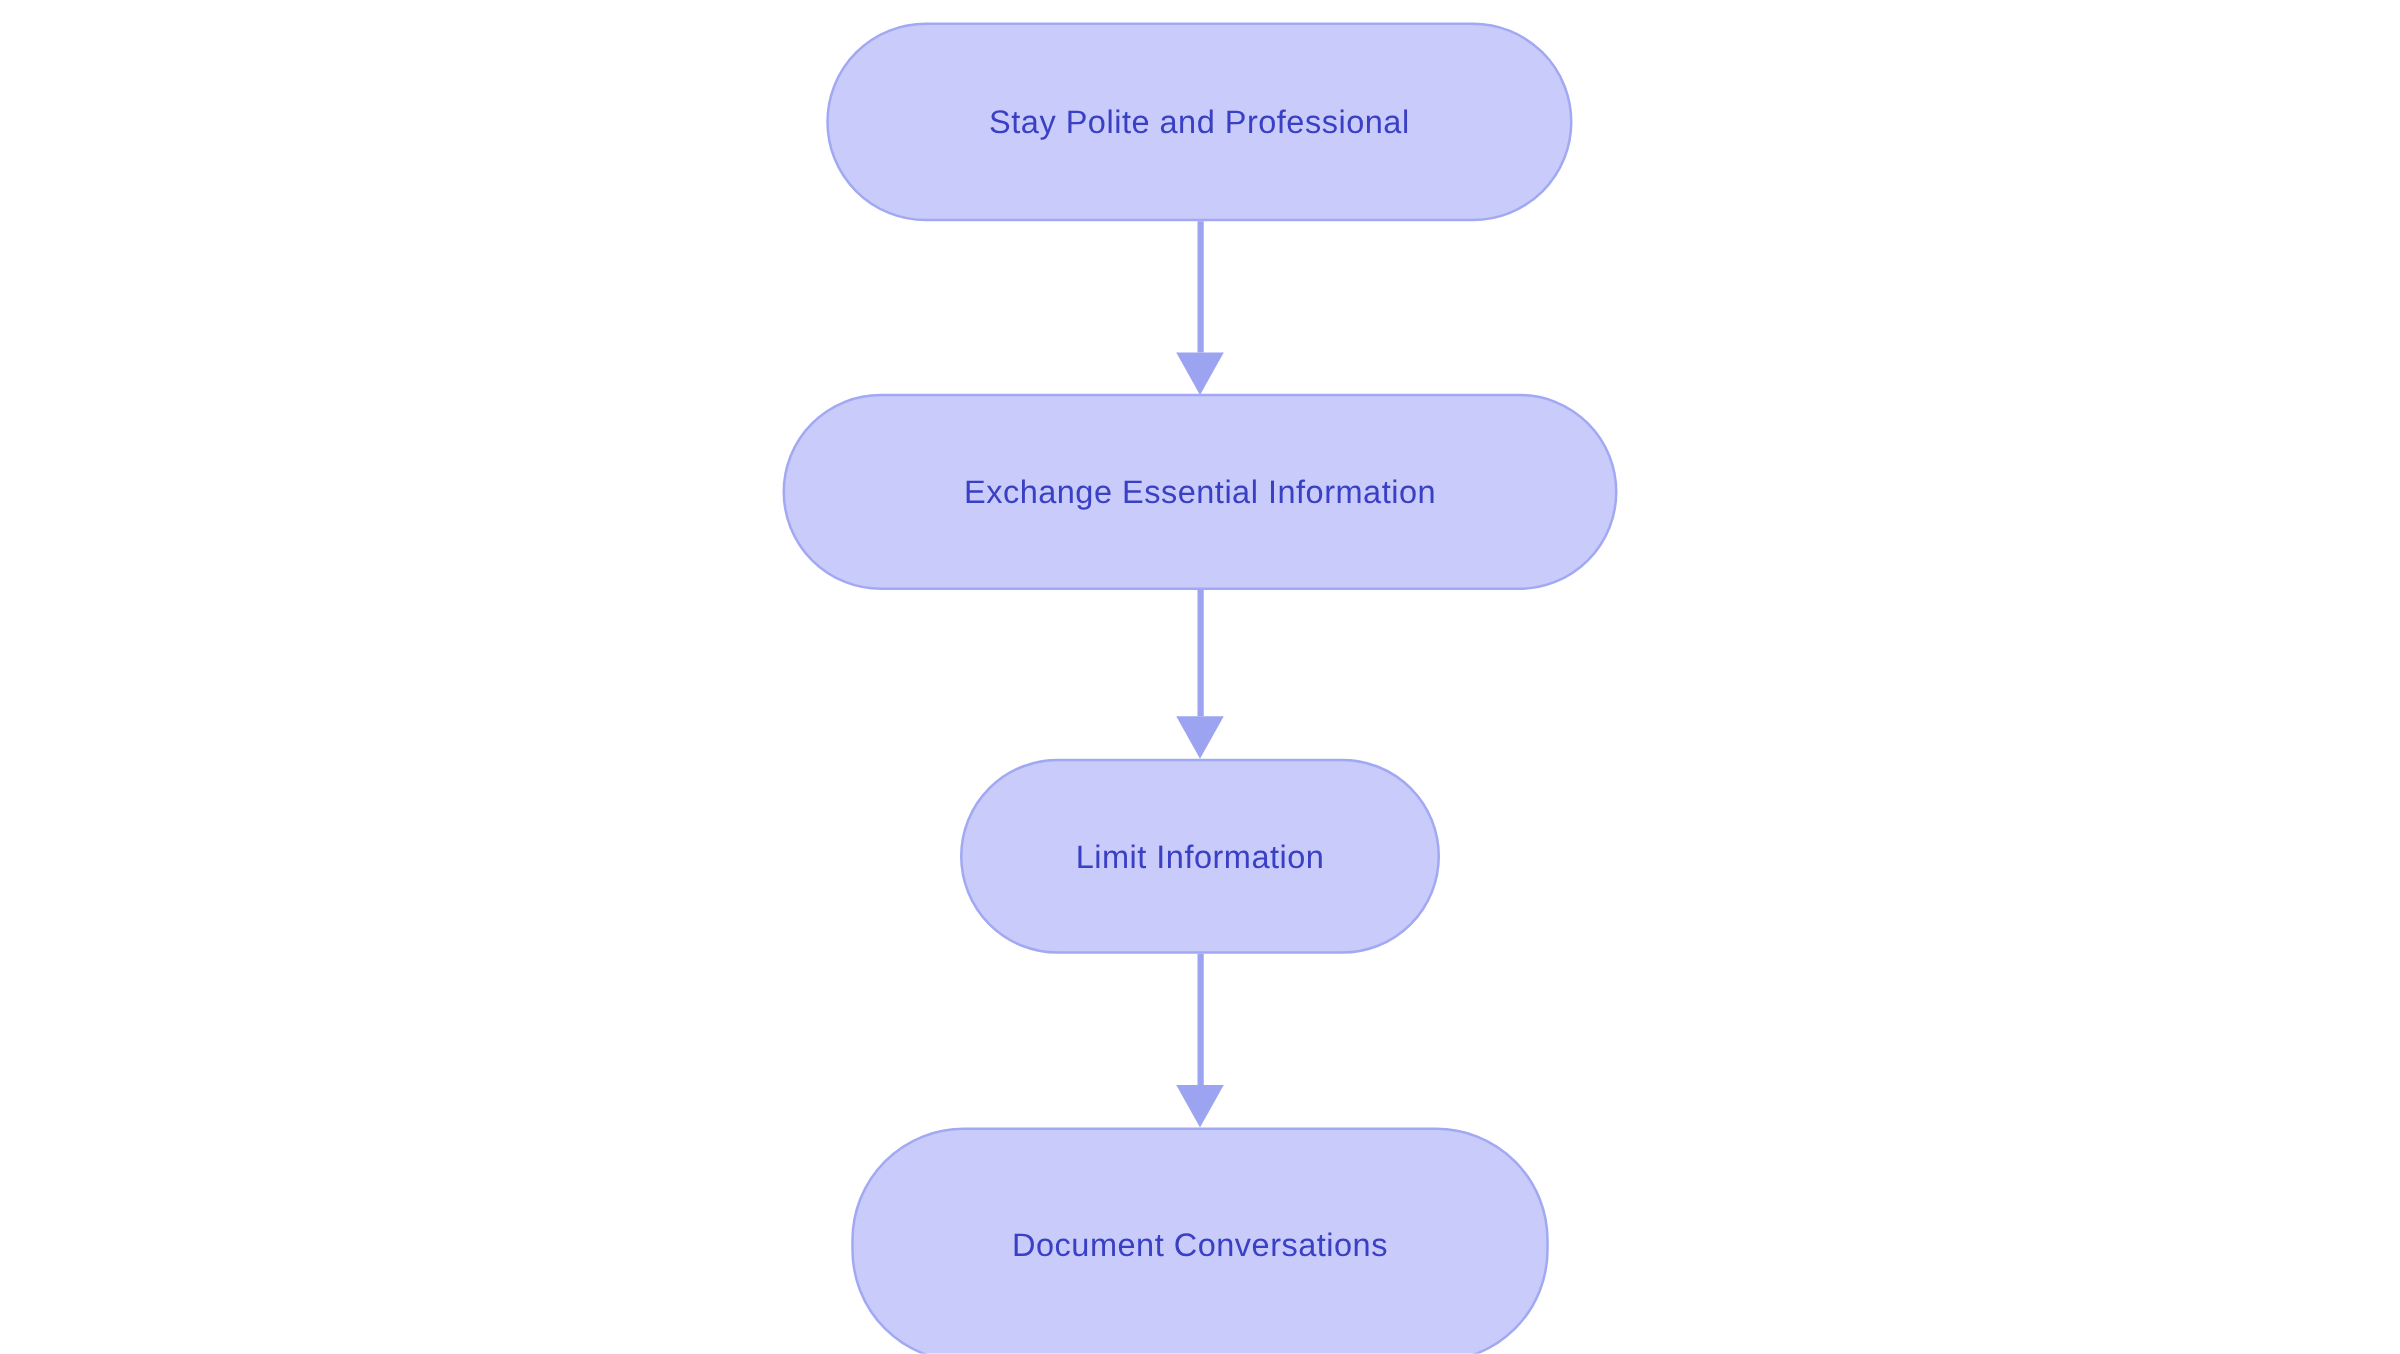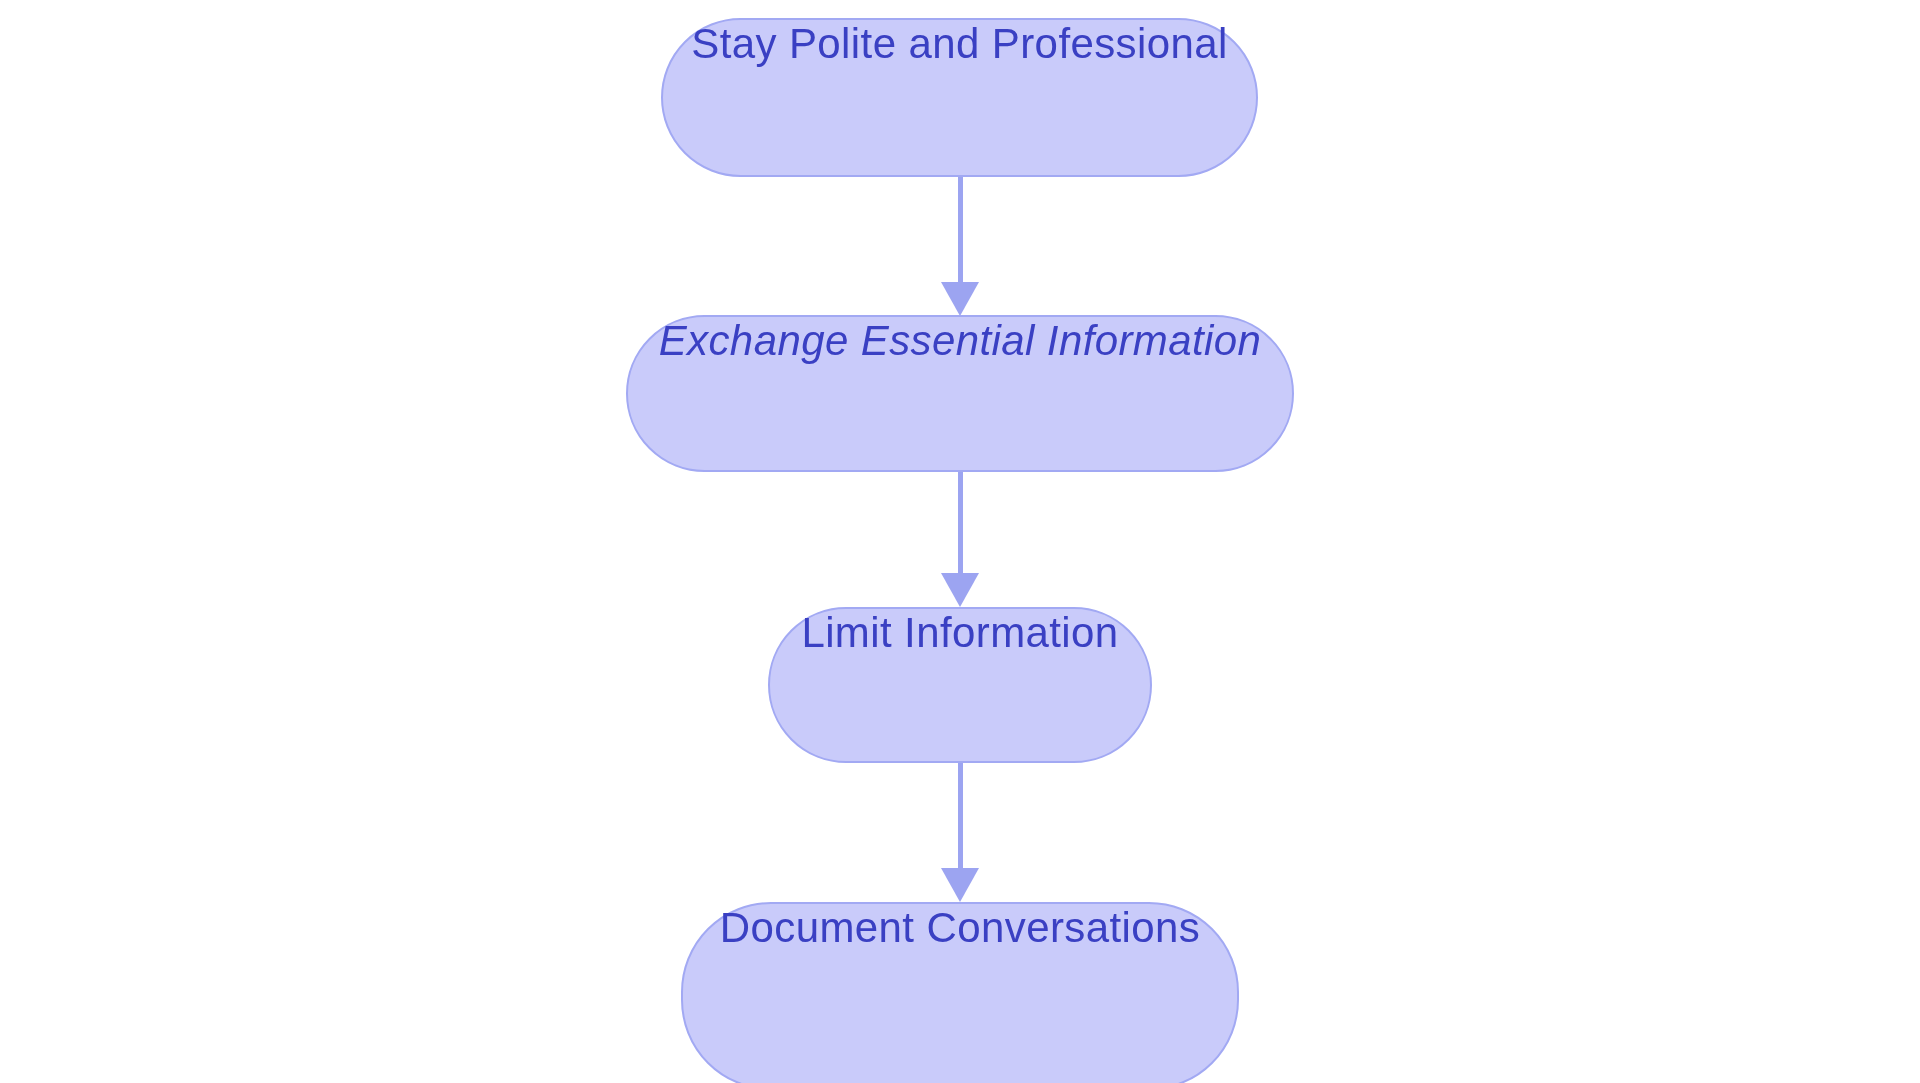--- a/index.html
+++ b/index.html
@@ -7,34 +7,35 @@
     position: relative;
     width: 1920px;
     height: 1083px;
     background: var(--canvas-bg, #ffffff);
     font-family: "Liberation Sans", sans-serif;
     overflow: hidden;
   }
   .node {
     position: absolute;
     display: flex;
+    align-items: center;
     justify-content: center;
     background: var(--node-fill, #c9cbfa);
     border: 2.5px solid var(--node-border, #a2a9f3);
     border-radius: 90px;
     color: var(--node-text-color, #3a40c3);
-    font-size: 42px;
+    font-size: 26px;
     letter-spacing: 0.4px;
     font-weight: 400;
     box-sizing: border-box;
     text-align: center;
     white-space: nowrap;
   }
   #node-1 { left: 661px; top: 18px;  width: 597px; height: 159px; }
-  #node-2 { left: 626px; top: 315px; width: 668px; height: 157px; font-style: italic; }
+  #node-2 { left: 626px; top: 315px; width: 668px; height: 157px; }
   #node-3 { left: 768px; top: 607px; width: 384px; height: 156px; }
   #node-4 { left: 681px; top: 902px; width: 558px; height: 188px; }
 
   .connector {
     position: absolute;
     left: 960px;
     transform: translateX(-50%);
     display: flex;
     flex-direction: column;
     align-items: center;

